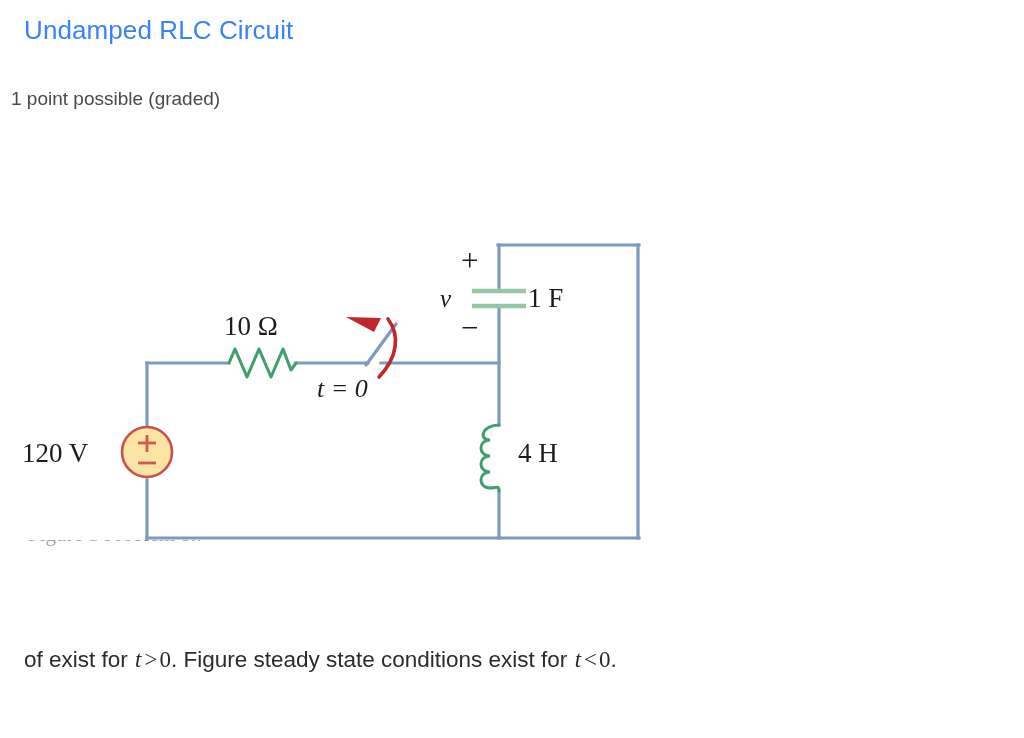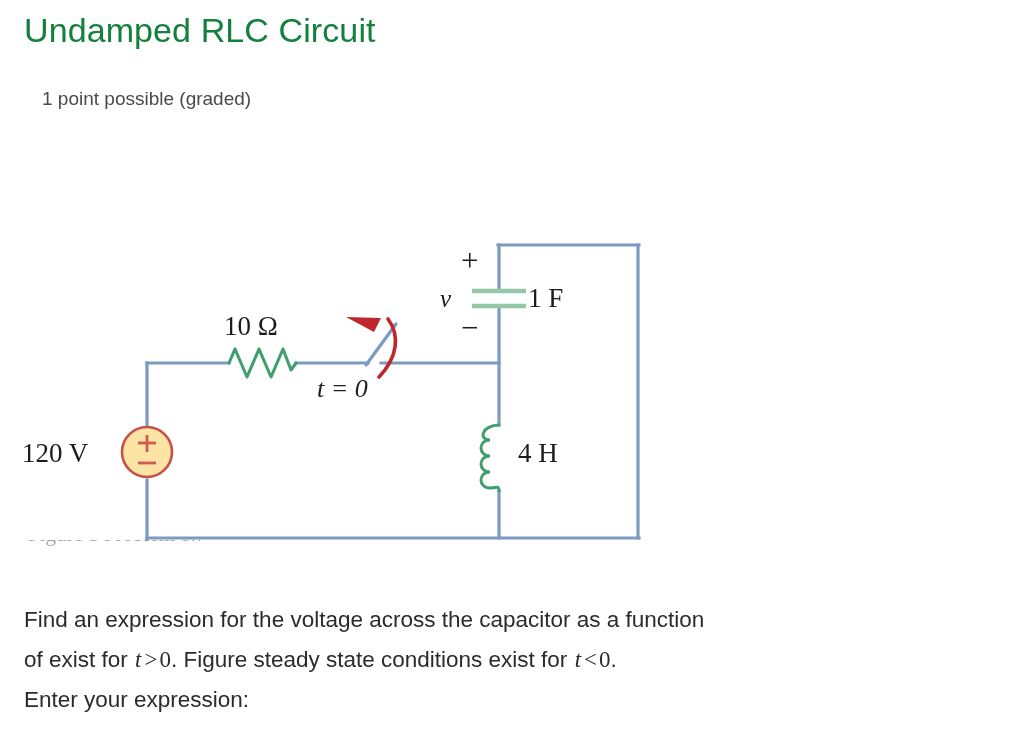--- a/index.html
+++ b/index.html
@@ -13,31 +13,31 @@
     position: relative;
     overflow: hidden;
     font-family: "Liberation Sans", sans-serif;
     -webkit-font-smoothing: antialiased;
   }
 
   #page-title {
     position: absolute;
     left: 24px;
     top: 8px;
-    font-size: 34px;
+    font-size: 26px;
     line-height: 44px;
-    color: #15803d;
+    color: #3b82f6;
     font-weight: 400;
     letter-spacing: 0.1px;
     white-space: nowrap;
   }
 
   #point-info {
     position: absolute;
-    left: 42px;
+    left: 11px;
     top: 86px;
     font-size: 19px;
     line-height: 26px;
     color: #4a4a4a;
     font-weight: 400;
     white-space: nowrap;
   }
 
   
   #figure {
@@ -187,16 +187,15 @@
     </g>
     <text class="svg-label" x="518" y="237" font-size="27">4 H</text>
   </svg>
 </div>
 
 <div id="caption-remnant">
   <span class="cap-text">Figure 1    Problem 8.7</span>
 </div>
 
 <div id="question">
-  <span>Find an expression for the voltage across the capacitor as a function</span><br>
+  <br>
   <span>of exist for </span><span class="mathvar">t</span><span class="mathop">&gt;</span><span class="mathnum">0</span><span>. Figure steady state conditions exist for </span><span class="mathvar">t</span><span class="mathop">&lt;</span><span class="mathnum">0</span><span>.</span><br>
-  <span>Enter your expression:</span>
 </div>
 
 </body></html>

